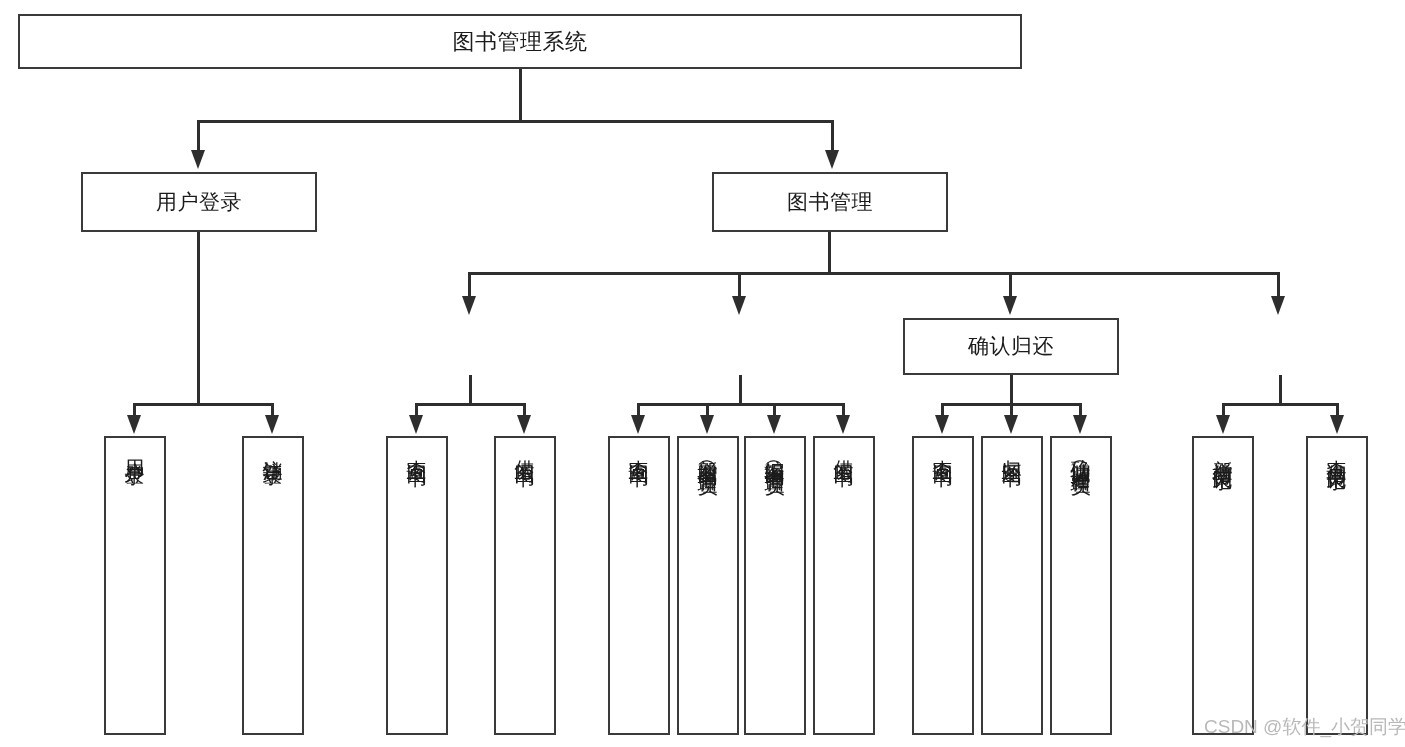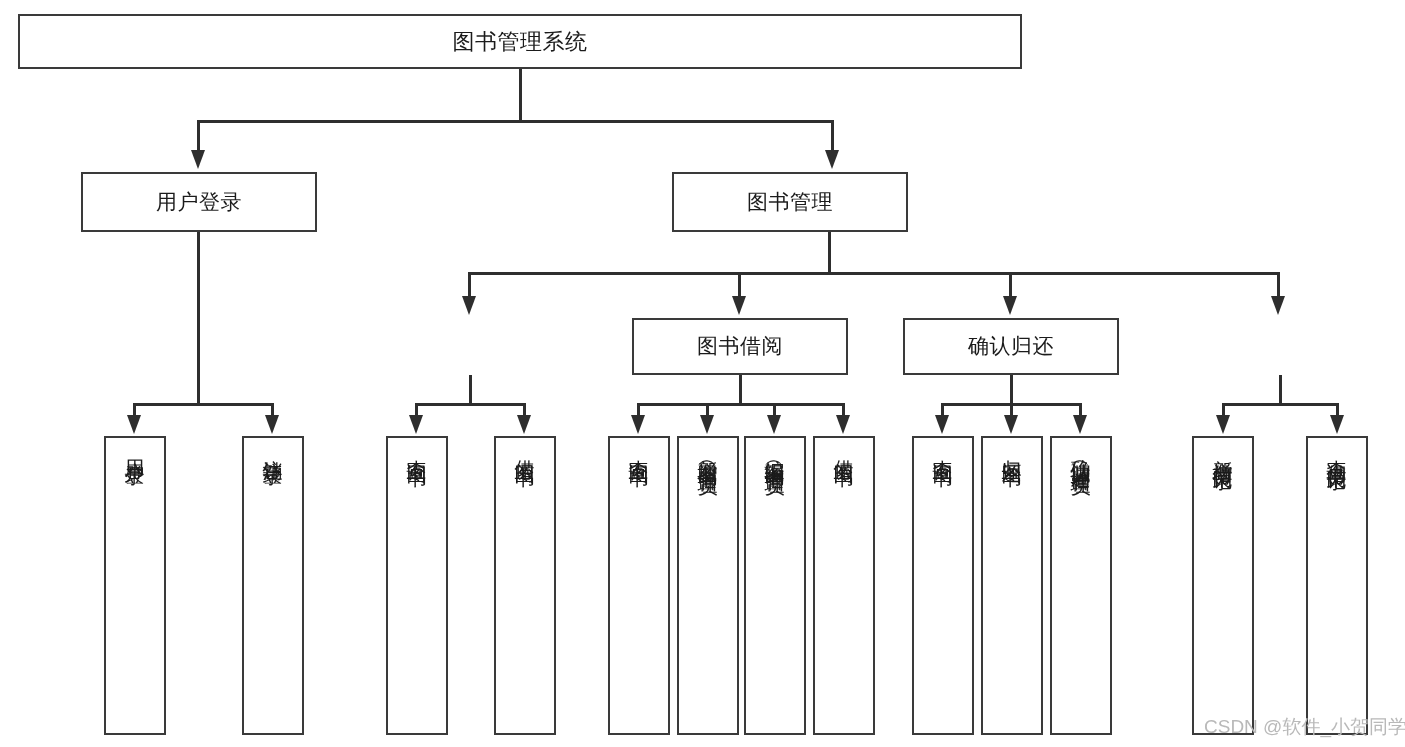--- a/index.html
+++ b/index.html
@@ -98,21 +98,21 @@
 
   <div class="edge v" style="left:197px; top:120px; width:3px; height:32px;"></div>
   <div class="edge v" style="left:831px; top:120px; width:3px; height:32px;"></div>
   <div class="arrow" style="left:191px; top:150px;"></div>
   <div class="arrow" style="left:825px; top:150px;"></div>
 
   <div class="node h" style="left:81px; top:172px; width:236px; height:60px;">
     <span class="label">用户登录</span>
   </div>
 
-  <div class="node h" style="left:672px; top:172px; width:236px; height:60px;">
+  <div class="node h" style="left:712px; top:172px; width:236px; height:60px;">
     <span class="label">图书管理</span>
   </div>
 
   <div class="edge v" style="left:197px; top:232px; width:3px; height:173px;"></div>
   <div class="edge h" style="left:133px; top:403px; width:140px; height:3px;"></div>
   <div class="edge v" style="left:133px; top:403px; width:3px; height:14px;"></div>
   <div class="edge v" style="left:271px; top:403px; width:3px; height:14px;"></div>
   <div class="arrow" style="left:127px; top:415px;"></div>
   <div class="arrow" style="left:265px; top:415px;"></div>
 
@@ -120,23 +120,20 @@
   <div class="edge h" style="left:468px; top:272px; width:812px; height:3px;"></div>
   <div class="edge v" style="left:468px; top:272px; width:3px; height:26px;"></div>
   <div class="edge v" style="left:738px; top:272px; width:3px; height:26px;"></div>
   <div class="edge v" style="left:1009px; top:272px; width:3px; height:26px;"></div>
   <div class="edge v" style="left:1277px; top:272px; width:3px; height:26px;"></div>
   <div class="arrow" style="left:462px; top:296px;"></div>
   <div class="arrow" style="left:732px; top:296px;"></div>
   <div class="arrow" style="left:1003px; top:296px;"></div>
   <div class="arrow" style="left:1271px; top:296px;"></div>
 
-  <div class="node h" style="left:632px; top:318px; width:216px; height:57px;">
-    <span class="label">图书借阅</span>
-  </div>
   <div class="node h" style="left:903px; top:318px; width:216px; height:57px;">
     <span class="label">确认归还</span>
   </div>
 
   <div class="edge v" style="left:469px; top:375px; width:3px; height:30px;"></div>
   <div class="edge h" style="left:415px; top:403px; width:110px; height:3px;"></div>
   <div class="edge v" style="left:415px; top:403px; width:3px; height:14px;"></div>
   <div class="edge v" style="left:523px; top:403px; width:3px; height:14px;"></div>
   <div class="arrow" style="left:409px; top:415px;"></div>
   <div class="arrow" style="left:517px; top:415px;"></div>

